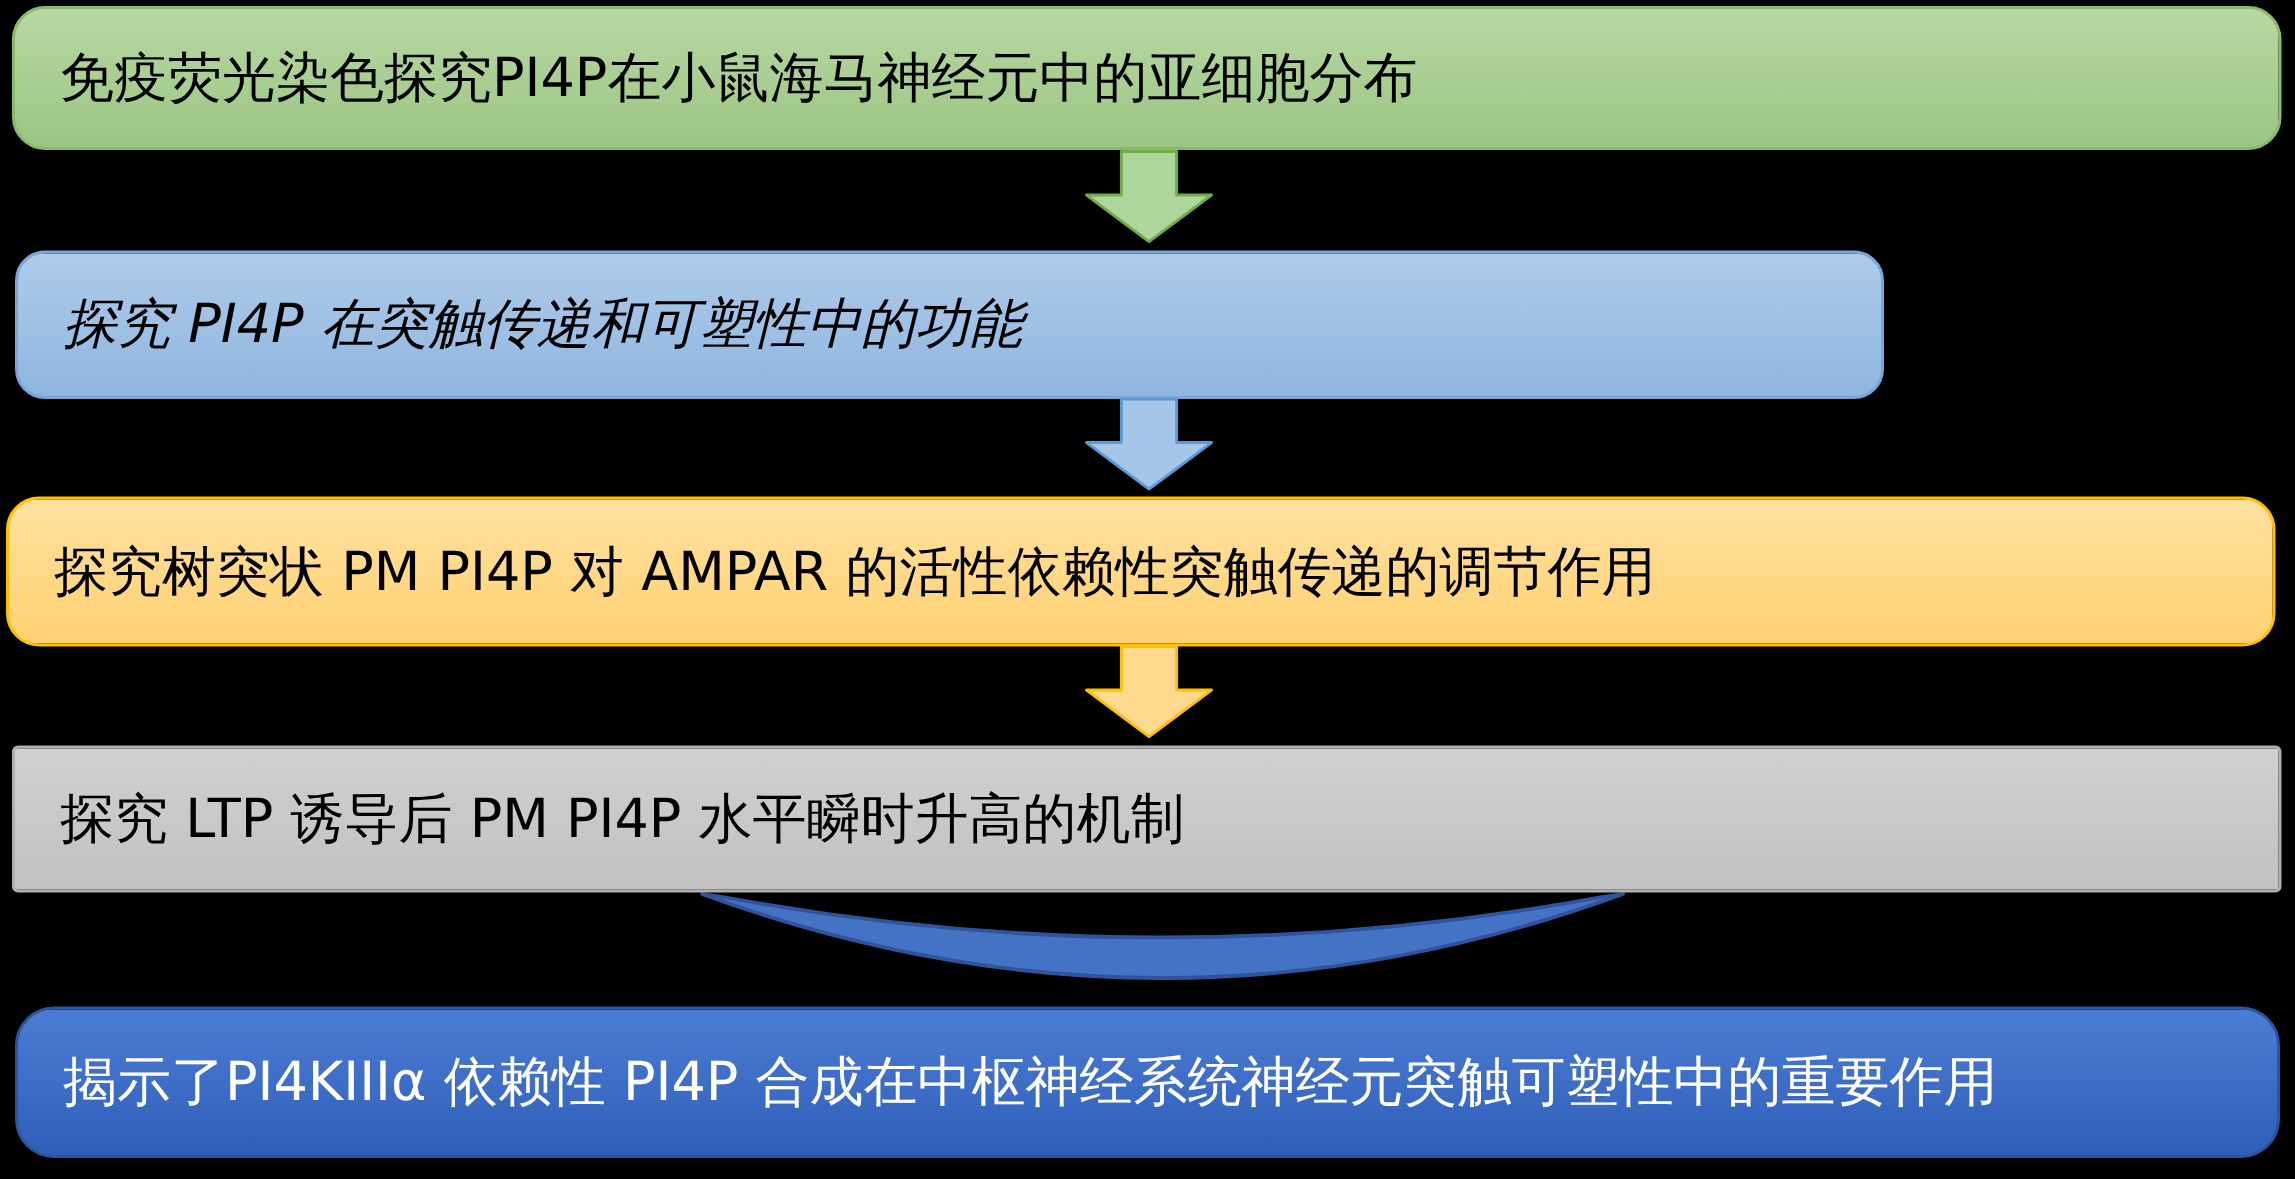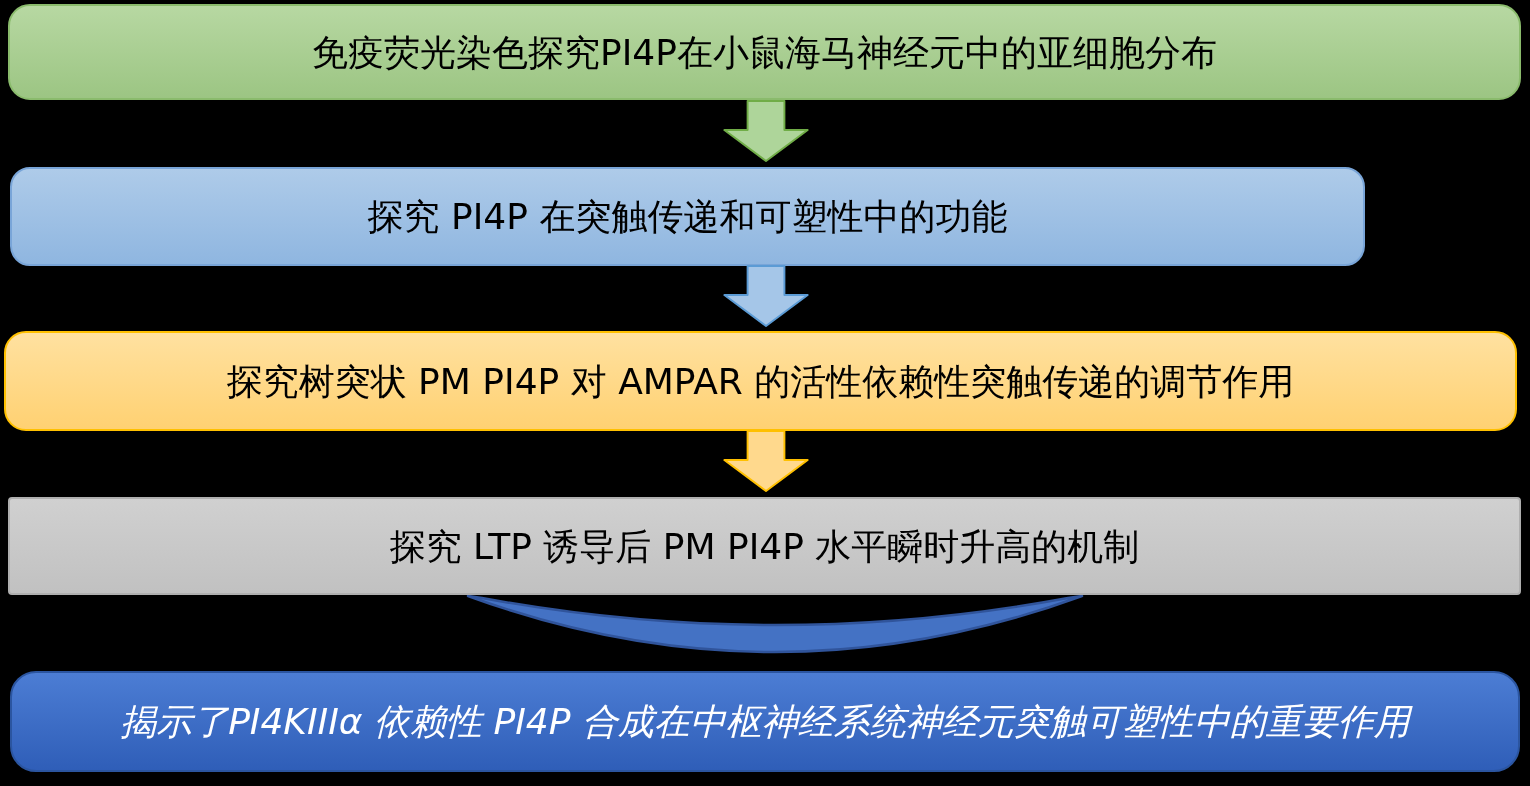--- a/index.html
+++ b/index.html
@@ -12,59 +12,59 @@
     width: 1530px;
     height: 786px;
     background: #000000;
     font-family: "DejaVu Sans", "Liberation Sans", sans-serif;
     overflow: hidden;
   }
   .flow-box {
     position: absolute;
     display: flex;
     align-items: center;
-    justify-content: center;
+    justify-content: flex-start;
     text-align: center;
     font-size: 36px;
     line-height: 1.25;
     color: #000000;
     box-sizing: border-box;
     padding: 0 30px;
   }
   .box-1 {
     left: 8px; top: 4px; width: 1513px; height: 96px;
     border-radius: 22px;
     background: linear-gradient(to bottom, #B7D8A2, #9CC583);
     border: 2px solid #8ABB6C;
   }
   .box-2 {
-    left: 10px; top: 167px; width: 1355px; height: 99px;
+    left: 10px; top: 167px; width: 1246px; height: 99px;
     border-radius: 20px;
     background: linear-gradient(to bottom, #AECBE9, #8FB6E0);
     border: 2px solid #79A5D8;
+    font-style: italic;
   }
   .box-3 {
     left: 4px; top: 331px; width: 1513px; height: 100px;
     border-radius: 22px;
     background: linear-gradient(to bottom, #FFE1A0, #FFD172);
     border: 2px solid #FFC000;
   }
   .box-4 {
     left: 8px; top: 497px; width: 1513px; height: 98px;
     border-radius: 4px;
     background: linear-gradient(to bottom, #D0D0D0, #C1C1C1);
     border: 2px solid #AFAFAF;
   }
   .box-5 {
     left: 10px; top: 671px; width: 1510px; height: 101px;
     border-radius: 26px;
     background: linear-gradient(to bottom, #4C7DD4, #2F5EB8);
     border: 2px solid #2B55A0;
     color: #FFFFFF;
-    font-style: italic;
   }
   .arrow {
     position: absolute;
     left: 722px;
     width: 88px;
     height: 62px;
   }
   .arrow-1 { top: 100px; }
   .arrow-2 { top: 265px; }
   .arrow-3 { top: 430px; }

